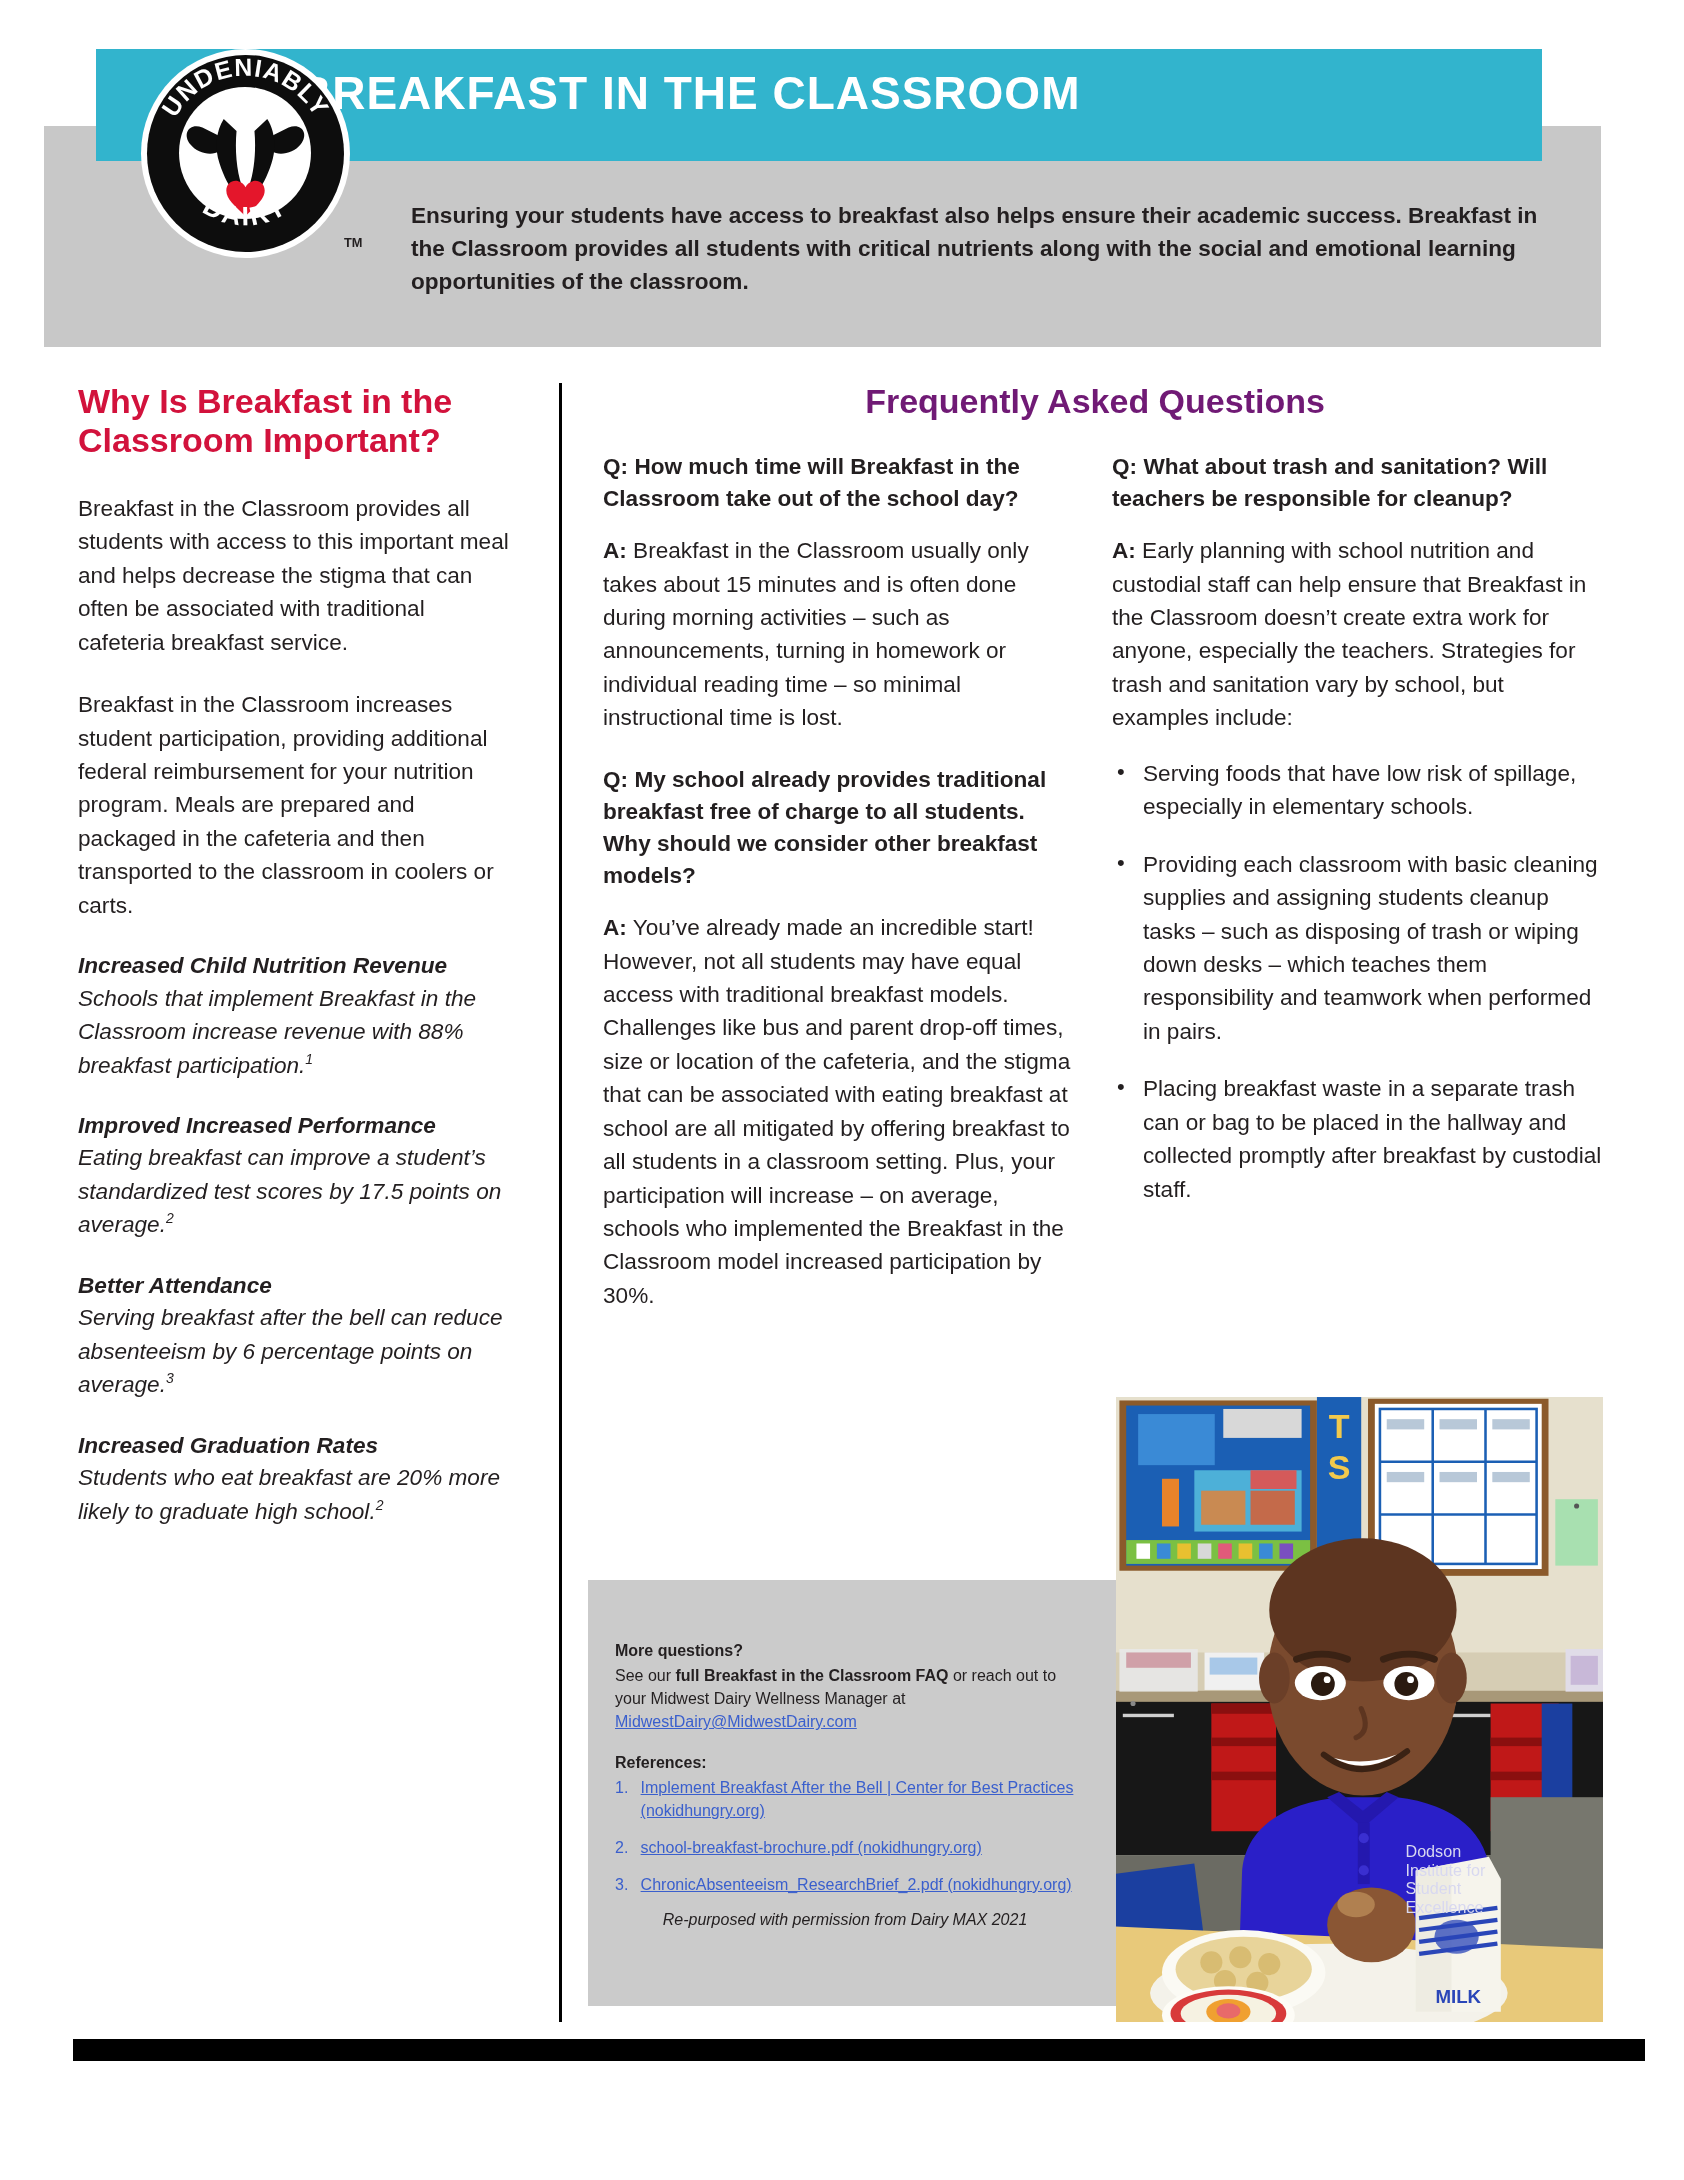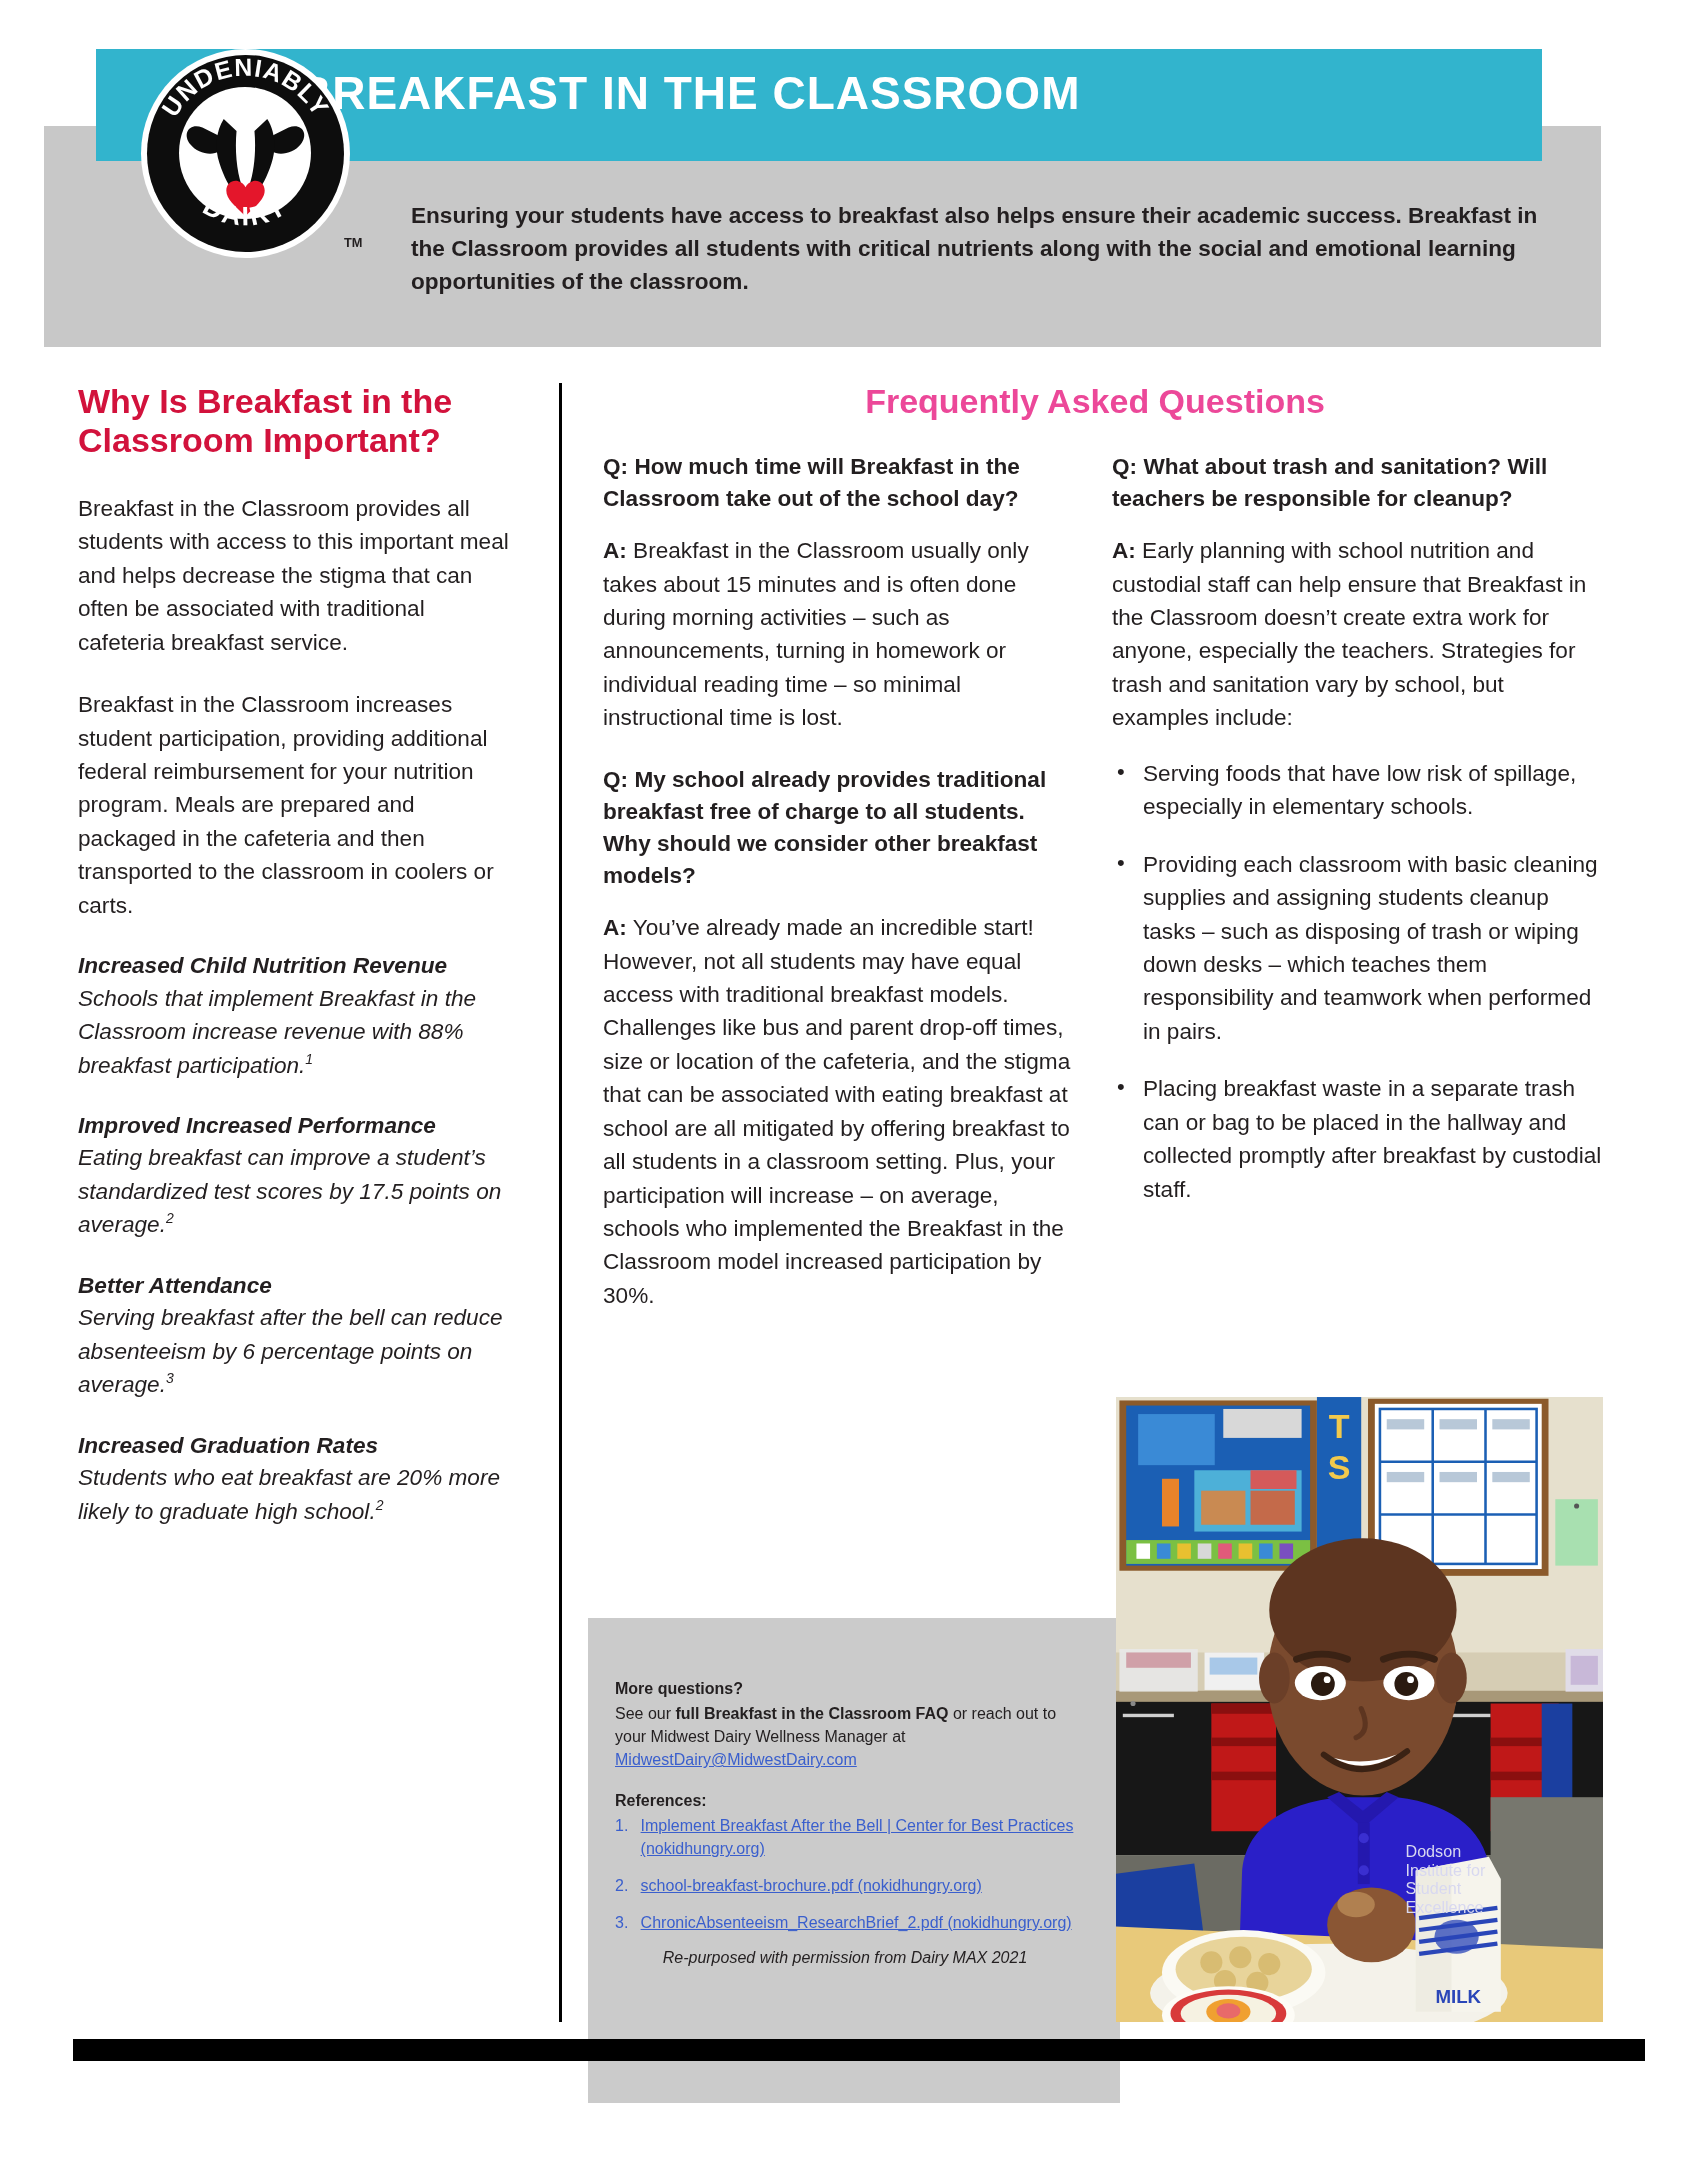--- a/index.html
+++ b/index.html
@@ -150,21 +150,21 @@
 
   
   #faq-title {
     position: absolute;
     left: 588px;
     top: 382px;
     width: 1014px;
     text-align: center;
     font-size: 34px;
     font-weight: bold;
-    color: #ec4899;
+    color: #701a75;
   }
 
   
   #middle-column {
     position: absolute;
     left: 603px;
     top: 451px;
     width: 473px;
   }
   
@@ -204,23 +204,23 @@
     position: absolute;
     left: 5.1px;
     top: -0.9px;
     font-size: 22px;
   }
 
   
   #info-box {
     position: absolute;
     left: 588px;
-    top: 1618px;
+    top: 1580px;
     width: 532px;
-    height: 485px;
+    height: 426px;
     background: #cbcbcb;
   }
   #info-box-inner {
     position: absolute;
     left: 27px;
     top: 60px;
     width: 460px;
   }
   .info-heading {
     font-size: 16px;

